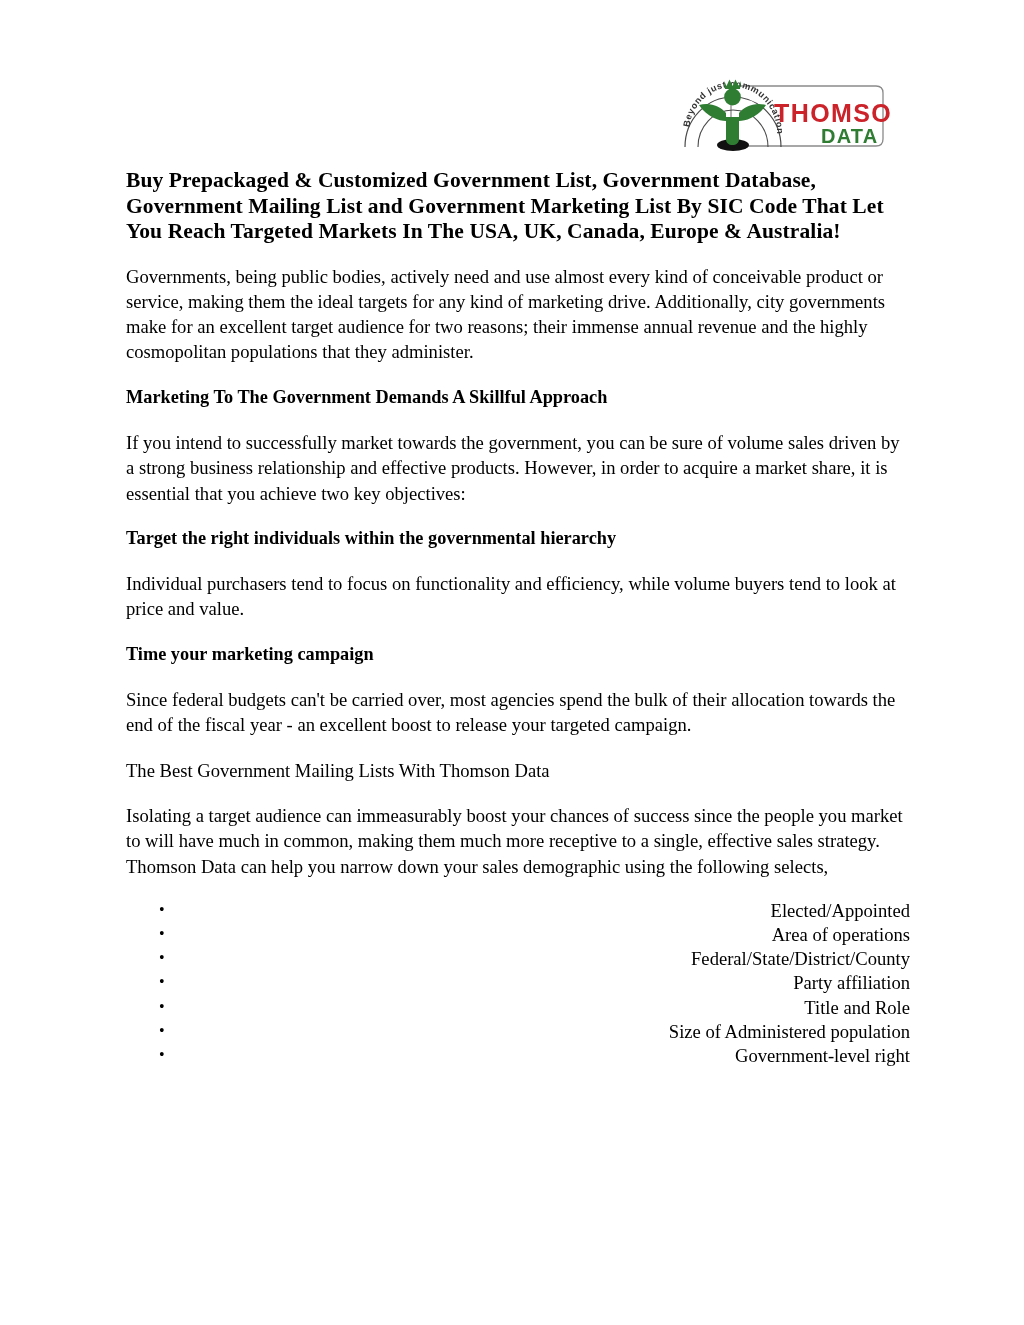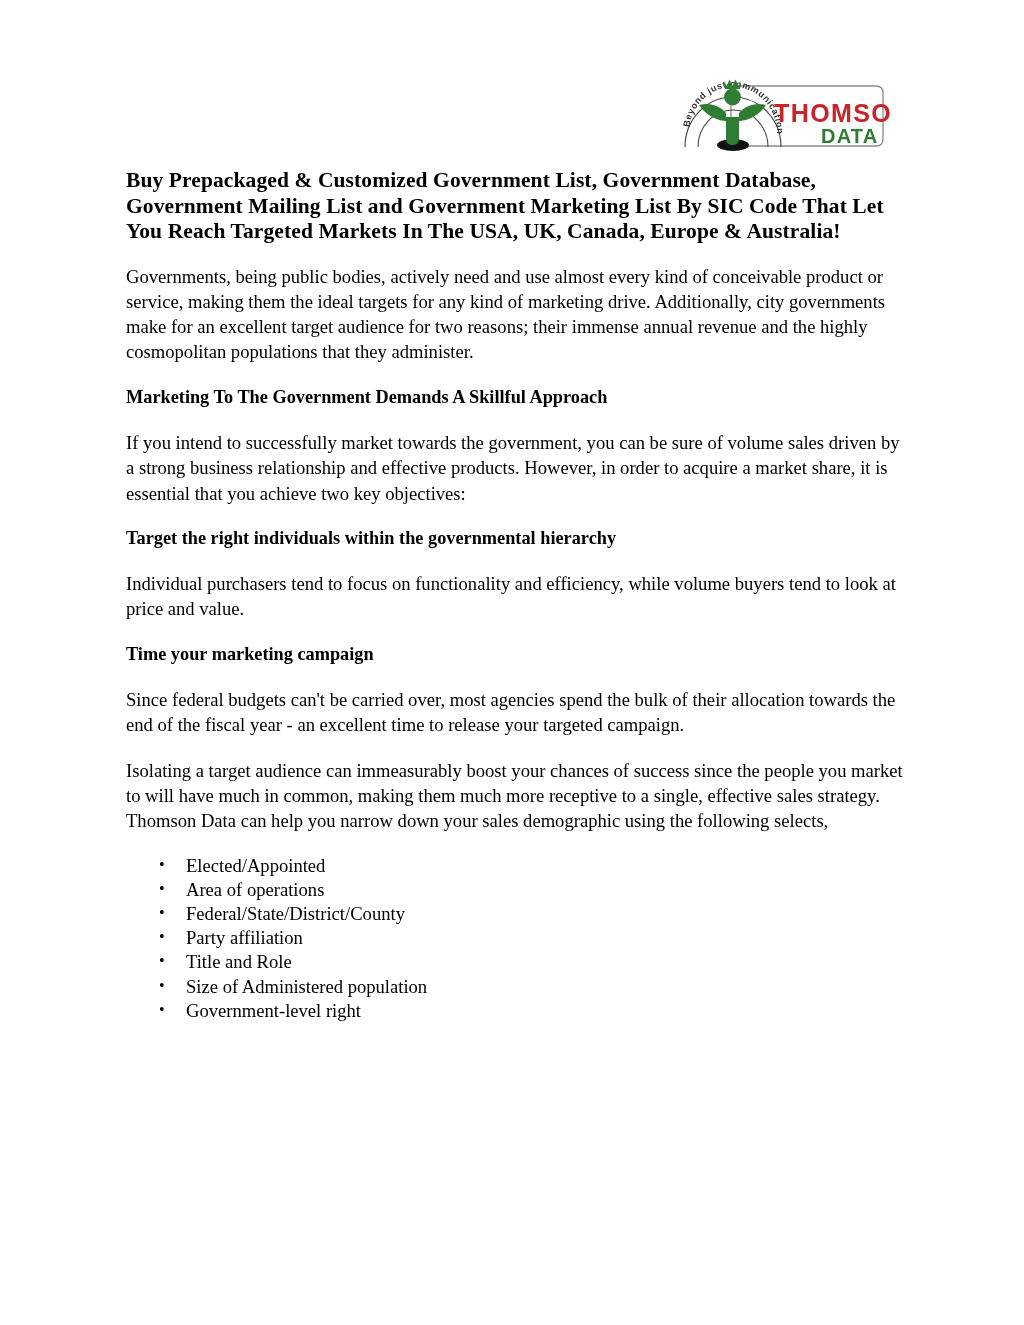--- a/index.html
+++ b/index.html
@@ -69,20 +69,21 @@
     font-size: 18.6px;
     font-weight: normal;
     line-height: 25.3px;
     margin: 0 0 20px 0;
   }
 
   .bullets {
     list-style: none;
     margin: 4px 0 0 0;
     padding: 0;
+    text-align: right;
   }
   .bullets li {
     position: relative;
     font-size: 18.6px;
     line-height: 24.2px;
     padding-left: 60px;
     margin: 0;
   }
   .bullets li::before {
     content: "\2022";
@@ -149,22 +150,23 @@
     <h2 class="subhead">Marketing To The Government Demands A Skillful Approach</h2>
 
     <p class="para">If you intend to successfully market towards the government, you can be sure of volume sales driven by a strong business relationship and effective products. However, in order to acquire a market share, it is essential that you achieve two key objectives:</p>
 
     <h2 class="subhead">Target the right individuals within the governmental hierarchy</h2>
 
     <p class="para">Individual purchasers tend to focus on functionality and efficiency, while volume buyers tend to look at price and value.</p>
 
     <h2 class="subhead">Time your marketing campaign</h2>
 
-    <p class="para">Since federal budgets can't be carried over, most agencies spend the bulk of their allocation towards the end of the fiscal year - an excellent time to release your targeted campaign.</p>
+    <p class="para">Since federal budgets can't be carried over, most agencies spend the bulk of their allocation towards the end of the fiscal year - an excellent boost to release your targeted campaign.</p>
 
+    <p class="plainhead">The Best Government Mailing Lists With Thomson Data</p>
 
     <p class="para">Isolating a target audience can immeasurably boost your chances of success since the people you market to will have much in common, making them much more receptive to a single, effective sales strategy. Thomson Data can help you narrow down your sales demographic using the following selects,</p>
 
     <ul class="bullets">
       <li>Elected/Appointed</li>
       <li>Area of operations</li>
       <li>Federal/State/District/County</li>
       <li>Party affiliation</li>
       <li>Title and Role</li>
       <li>Size of Administered population</li>

